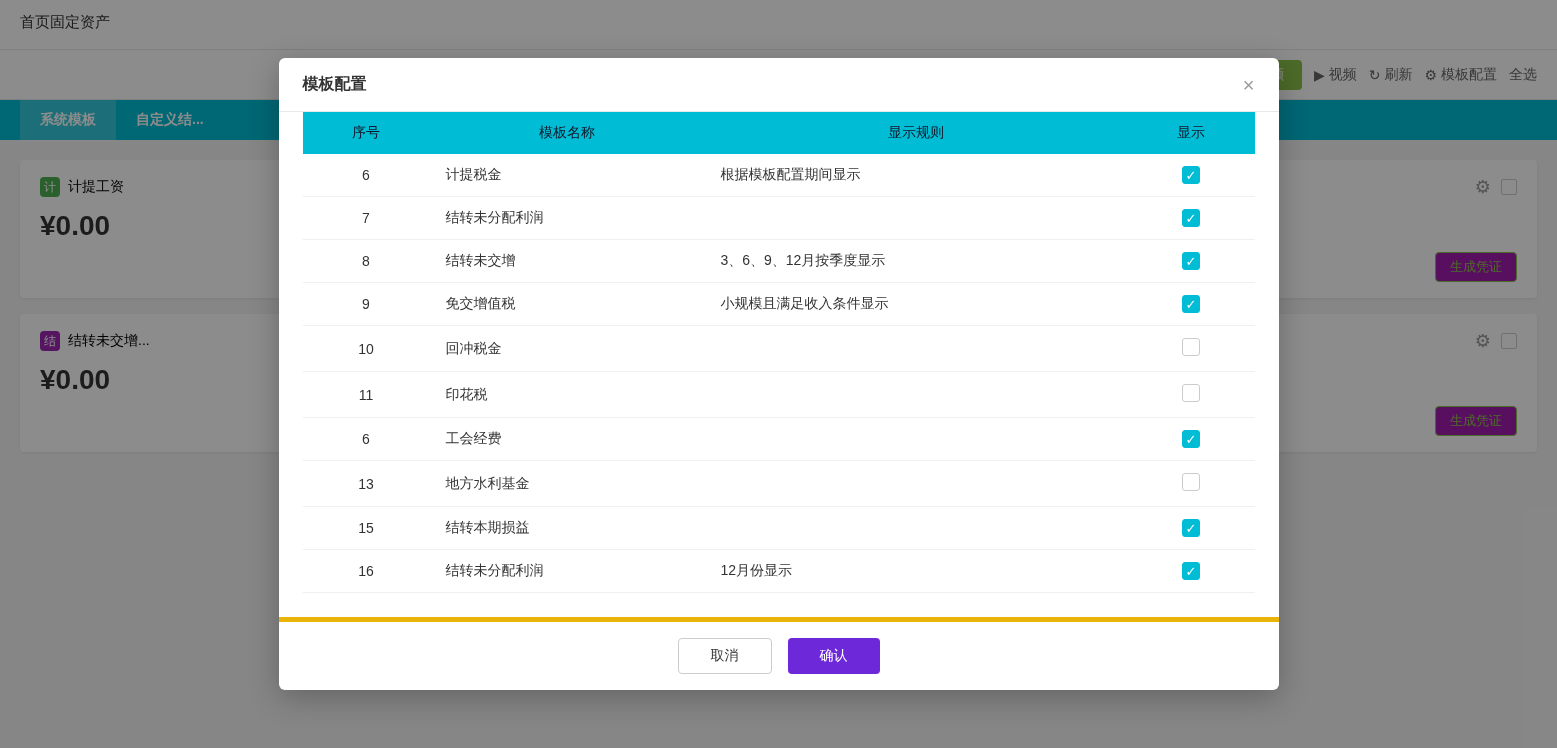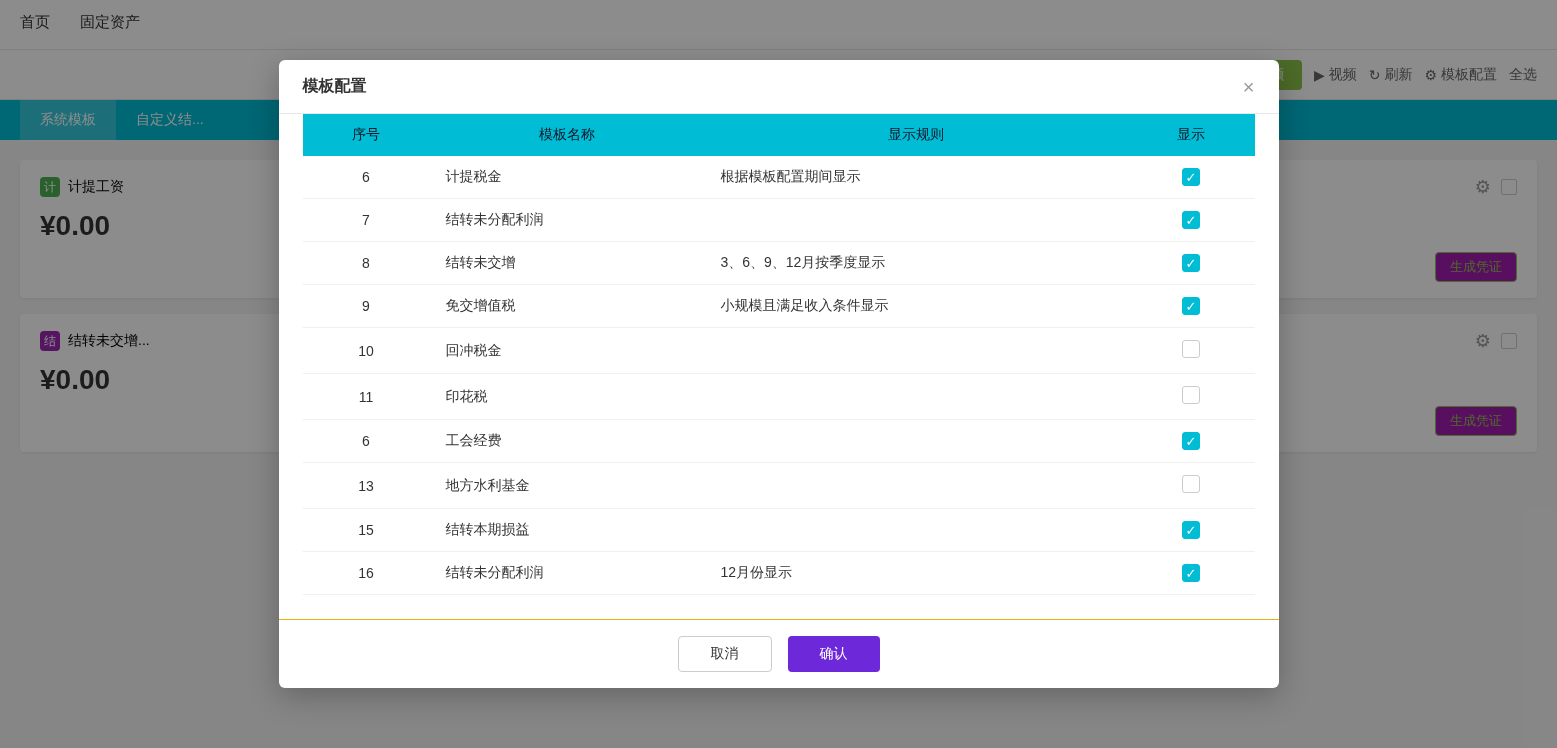--- a/index.html
+++ b/index.html
@@ -23,21 +23,20 @@
     }
 
     
     .top-nav {
       background: #fff;
       height: 50px;
       display: flex;
       align-items: center;
       padding: 0 20px;
       border-bottom: 1px solid #e8e8e8;
-      gap: 30px;
     }
     .top-nav-item {
       font-size: 15px;
       color: #333;
       cursor: pointer;
       padding-bottom: 4px;
     }
 
     
     .toolbar {
@@ -86,20 +85,21 @@
       gap: 0;
     }
     .tab-item {
       color: #fff;
       padding: 0 20px;
       height: 44px;
       display: flex;
       align-items: center;
       cursor: pointer;
       font-size: 14px;
+      font-weight: bold;
     }
     .tab-item.active {
       background: rgba(255,255,255,0.2);
     }
 
     
     .content-area {
       padding: 20px;
     }
 
@@ -270,21 +270,21 @@
       background: #ccc;
       border-radius: 3px;
     }
 
     
     .modal-footer {
       display: flex;
       justify-content: center;
       gap: 16px;
       padding: 16px 24px;
-      border-top: 1px solid #eab308;
+      border-top: 5px solid #eab308;
     }
     .btn-cancel {
       border: 1px solid #ccc;
       background: #fff;
       color: #333;
       padding: 8px 32px;
       border-radius: 4px;
       cursor: pointer;
       font-size: 14px;
     }

